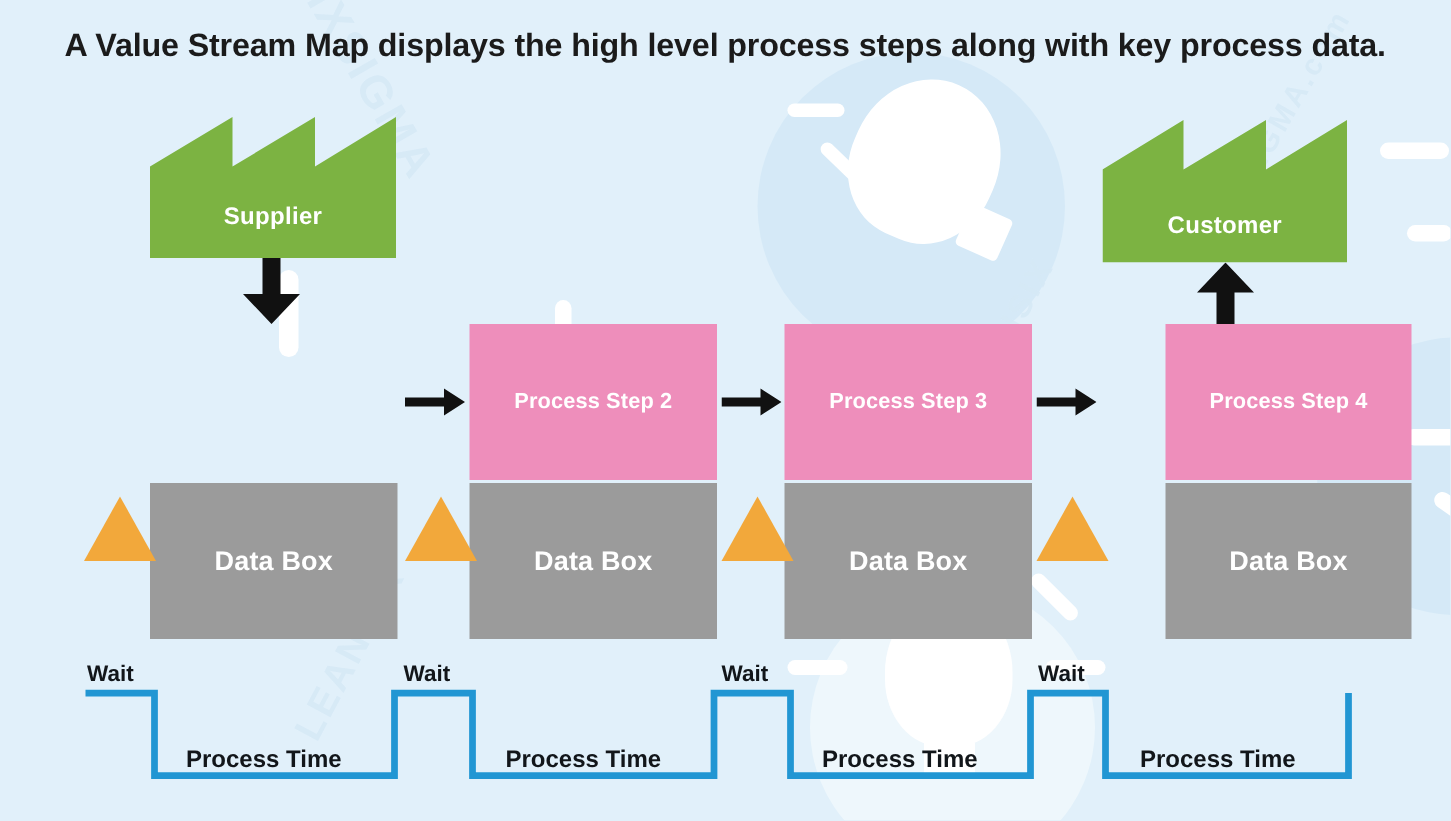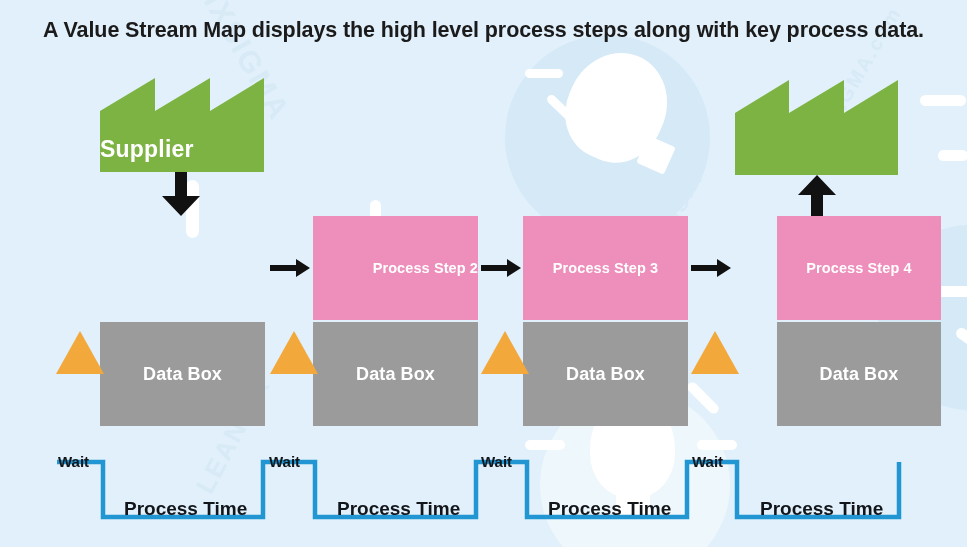--- a/index.html
+++ b/index.html
@@ -74,23 +74,24 @@
     position: absolute;
     left: 0;
     top: 0;
     width: 100%;
     height: 100%;
   }
   .factory-label {
     position: absolute;
     left: 0;
     width: 100%;
+    text-align: center;
     color: #ffffff;
     font-weight: 700;
-    font-size: 23px;
+    font-size: 16px;
     letter-spacing: .2px;
   }
 
   
   .proc-col { position: absolute; }
   .proc-box {
     position: absolute;
     background: #ee8ebb;
     display: flex;
     align-items: center;
@@ -136,22 +137,22 @@
     top: 455px;
     width: 967px;
     height: 92px;
   }
   .tl-label {
     position: absolute;
     font-weight: 700;
     color: #12161a;
     white-space: nowrap;
   }
-  .tl-wait { font-size: 15px; margin-top: 12px; }
-  .tl-proc { font-size: 19px; }
+  .tl-wait { font-size: 15px; }
+  .tl-proc { font-size: 16px; }
 </style>
 </head>
 <body>
 
 <div id="stage">
 
   <div class="deco deco-circle" style="left:505px; top:35px; width:205px; height:205px;"></div>
   <div class="deco deco-bulb-body" style="left:568px; top:52px; width:98px; height:110px; transform:rotate(24deg);"></div>
   <div class="deco deco-bulb-neck" style="left:641px; top:140px; width:30px; height:30px; transform:rotate(24deg);"></div>
   <div class="deco deco-ray" style="left:525px; top:69px; width:38px; height:9px;"></div>
@@ -189,34 +190,35 @@
   </div>
 
   <svg class="arrow-v" style="left:160px; top:172px; width:42px; height:44px;" viewBox="0 0 42 44">
     <path d="M15 0 H27 V24 H40 L21 44 L2 24 H15 Z" fill="#111111"></path>
   </svg>
 
   <div class="factory" style="left:735px; top:80px; width:163px; height:95px;">
     <svg class="factory-shape" viewBox="0 0 163 95" preserveAspectRatio="none">
       <path d="M0 33 L54 0 L54 33 L109 0 L109 33 L163 0 L163 95 L0 95 Z" fill="#7cb342"></path>
     </svg>
+    <div class="factory-label" style="top:62px;">Customer</div>
   </div>
 
   <svg class="arrow-v" style="left:796px; top:175px; width:42px; height:44px;" viewBox="0 0 42 44">
     <path d="M21 0 L40 20 H27 V44 H15 V20 H2 Z" fill="#111111"></path>
   </svg>
 
   <div class="proc-col" style="left:100px; top:216px; width:165px; height:210px;">
     <div class="data-box" style="left:0; top:106px; width:165px; height:104px;">
       <span>Data Box</span>
     </div>
   </div>
 
   <div class="proc-col" style="left:313px; top:216px; width:165px; height:210px;">
-    <div class="proc-box" style="left:0; top:0; width:165px; height:104px;justify-content:flex-end;">
+    <div class="proc-box" style="left:0; top:0; width:165px; height:104px;">
       <span>Process Step 2</span>
     </div>
     <div class="data-box" style="left:0; top:106px; width:165px; height:104px;">
       <span>Data Box</span>
     </div>
   </div>
 
   <div class="proc-col" style="left:523px; top:216px; width:165px; height:210px;padding-left:46px;">
     <div class="proc-box" style="left:0; top:0; width:165px; height:104px;">
       <span>Process Step 3</span>

